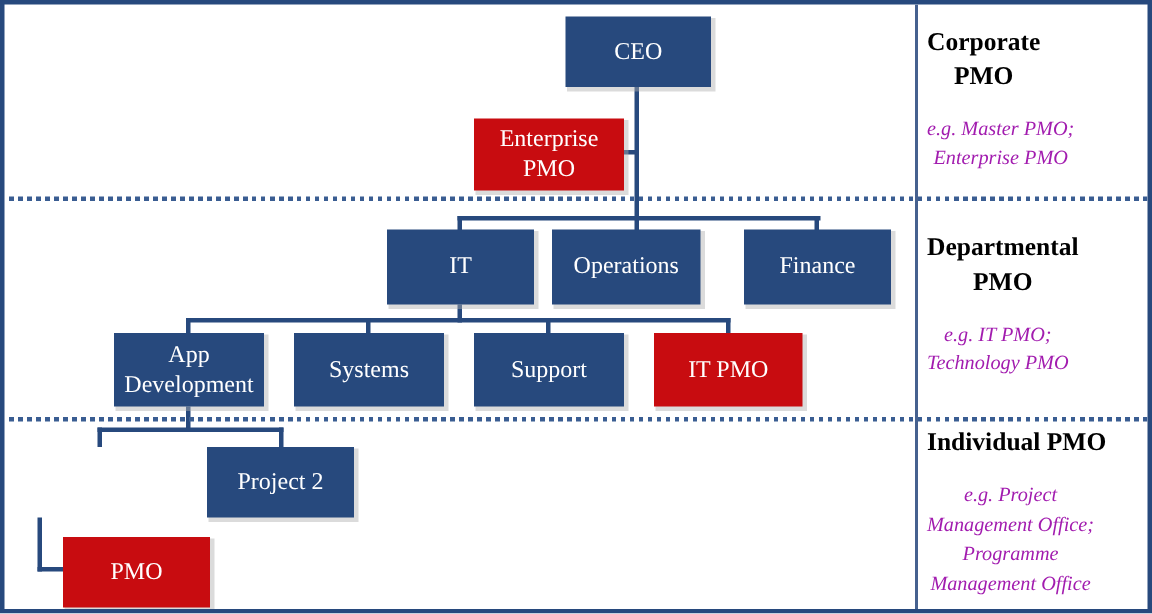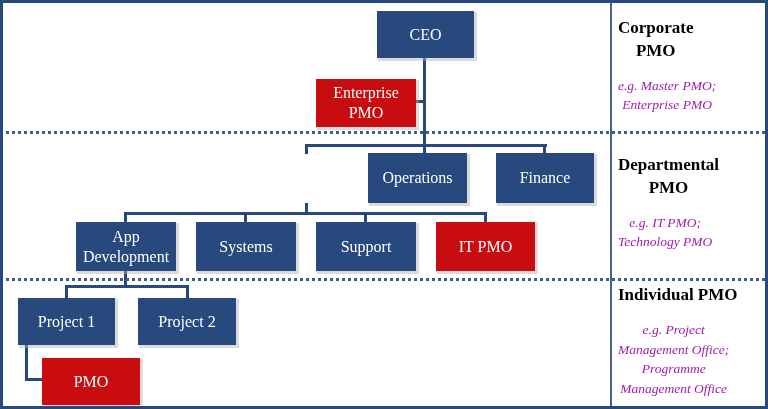--- a/index.html
+++ b/index.html
@@ -81,28 +81,28 @@
   <div class="cline" style="left:183px;top:282px;width:3px;height:13px;"></div>
   <div class="cline" style="left:22px;top:342px;width:3px;height:36px;"></div>
   <div class="cline" style="left:22px;top:375px;width:18px;height:3px;"></div>
 
   <div class="dotline" style="top:128px;"></div>
   <div class="dotline" style="top:275px;"></div>
 
   <div class="node blue" style="left:374px;top:8px;width:97px;height:47px;">CEO</div>
   <div class="node red" style="left:313px;top:76px;width:100px;height:48px;">Enterprise
 PMO</div>
+  <div class="node blue" style="left:255px;top:150px;width:98px;height:50px;">IT</div>
   <div class="node blue" style="left:365px;top:150px;width:99px;height:50px;">Operations</div>
   <div class="node blue" style="left:493px;top:150px;width:98px;height:50px;">Finance</div>
   <div class="node blue" style="left:193px;top:219px;width:100px;height:49px;">Systems</div>
   <div class="node blue" style="left:73px;top:219px;width:100px;height:49px;">App
 Development</div>
   <div class="node blue" style="left:313px;top:219px;width:100px;height:49px;">Support</div>
   <div class="node red" style="left:433px;top:219px;width:99px;height:49px;">IT PMO</div>
-  <div class="node blue" style="left:15px;top:295px;width:97px;height:47px;">Project 1</div>
   <div class="node blue" style="left:135px;top:295px;width:98px;height:47px;">Project 2</div>
   <div class="node red" style="left:39px;top:355px;width:98px;height:47px;">PMO</div>
 
   <div id="panel-divider"></div>
   <div id="panel">
     <div class="panel-section sec-1">
       <div class="panel-heading">Corporate
 PMO</div>
       <div class="panel-example">e.g. Master PMO;
 Enterprise PMO</div>

